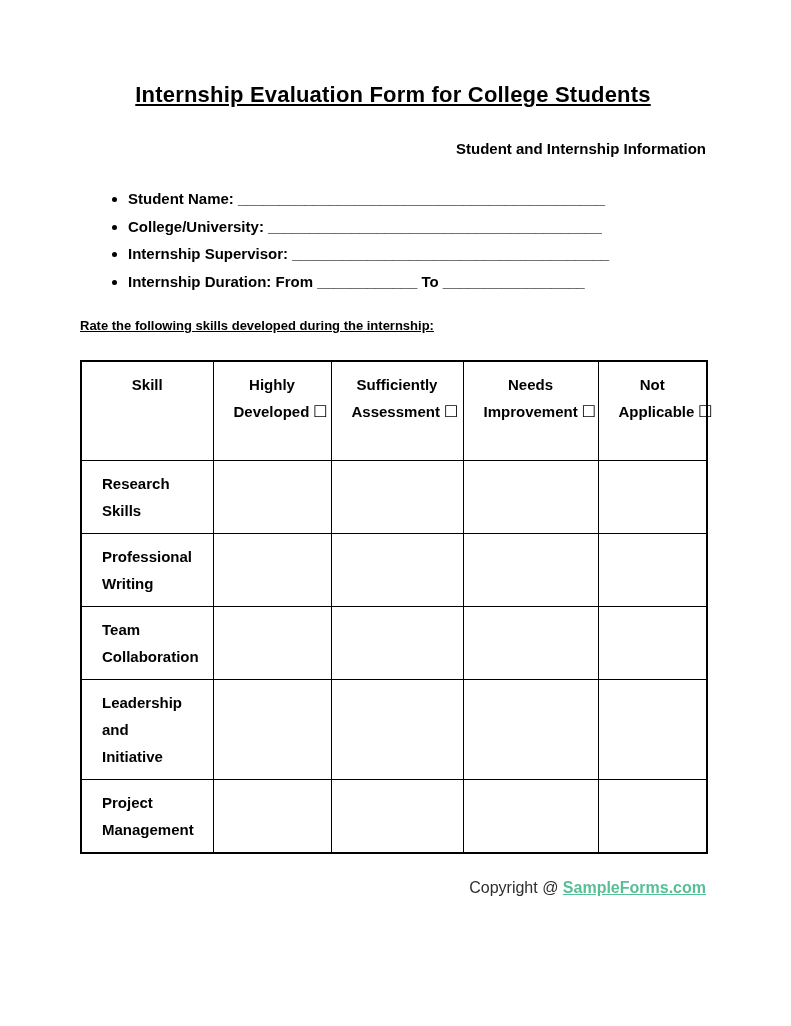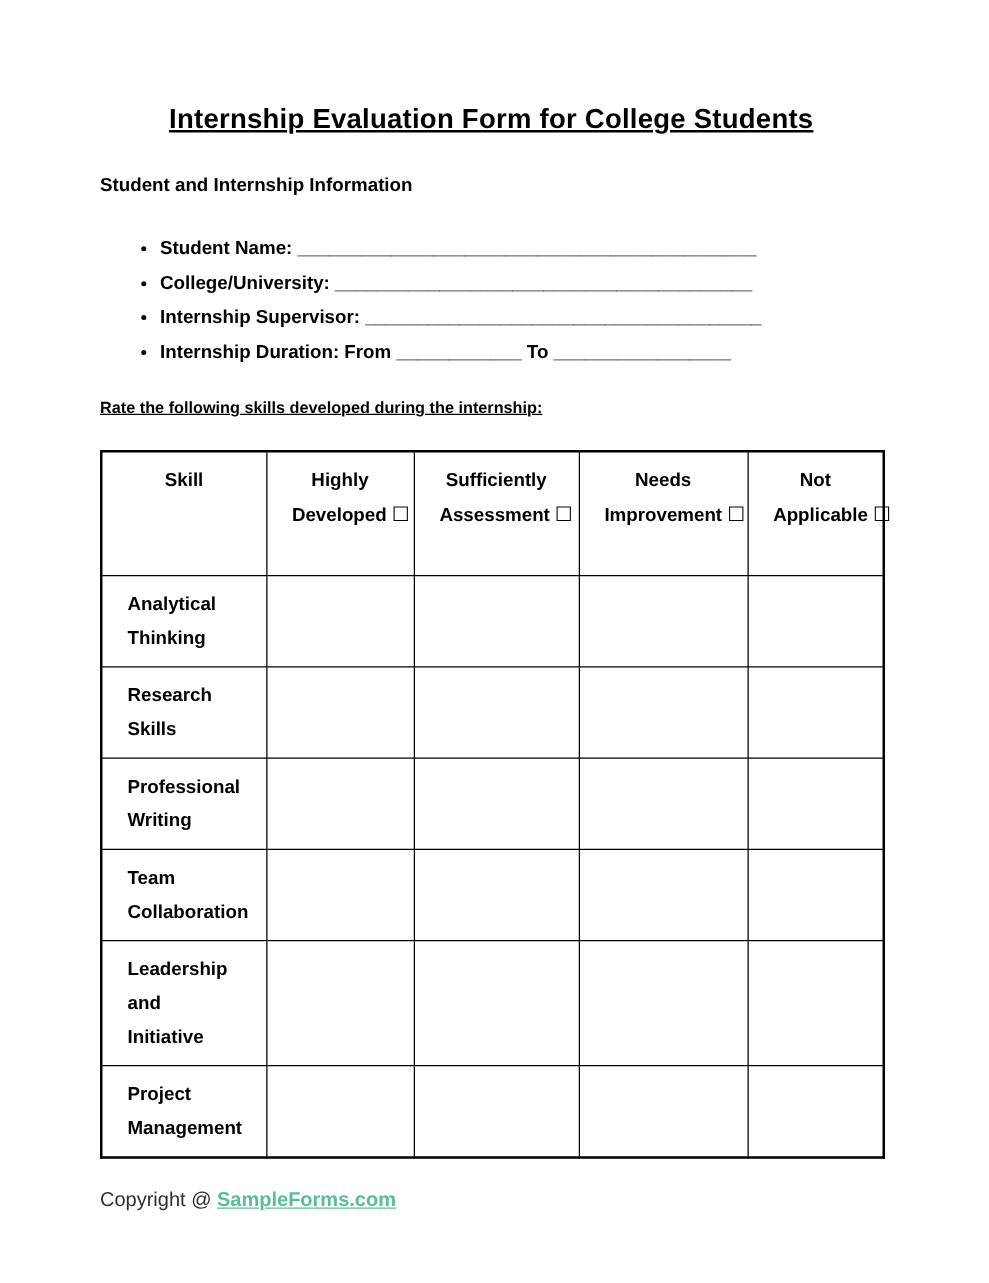--- a/index.html
+++ b/index.html
@@ -19,20 +19,21 @@
     text-align: center;
     text-decoration: underline;
     margin: 0 0 33px 0;
     letter-spacing: 0.2px;
   }
   .sec-heading {
     font-size: 15px;
     font-weight: bold;
     margin: 0;
     line-height: 16px;
+    text-align: right;
   }
   .info-list {
     list-style: disc;
     margin: 28px 0 23px 0;
     padding-left: 48px;
   }
   .info-list li {
     font-size: 15px;
     font-weight: bold;
     line-height: 27.5px;
@@ -66,21 +67,21 @@
   tr.row-short { height: 43px; }
   tr.row-last { height: 68px; }
   .checkbox {
     font-family: "DejaVu Sans", sans-serif;
     font-size: 16px;
     margin-left: 4px;
   }
   .footer {
     width: 626px;
     margin-top: 25px;
-    text-align: left;
+    text-align: right;
     font-size: 16px;
     color: #2d2d2d;
     font-weight: normal;
   }
   .footer .link {
     color: #57bf96;
     font-weight: bold;
     text-decoration: underline;
     cursor: pointer;
   }
@@ -129,27 +130,20 @@
     <thead>
       <tr class="hdr-row">
         <th><span>Skill</span></th>
         <th><span>Highly Developed</span><span class="checkbox">☐</span></th>
         <th><span>Sufficiently Assessment</span><span class="checkbox">☐</span></th>
         <th><span>Needs Improvement</span><span class="checkbox">☐</span></th>
         <th><span>Not Applicable</span><span class="checkbox">☐</span></th>
       </tr>
     </thead>
     <tbody>
-      <tr class="row-tall">
-        <td class="skill-name">Analytical Thinking</td>
-        <td></td>
-        <td></td>
-        <td></td>
-        <td></td>
-      </tr>
       <tr class="row-short">
         <td class="skill-name">Research Skills</td>
         <td></td>
         <td></td>
         <td></td>
         <td></td>
       </tr>
       <tr class="row-tall">
         <td class="skill-name">Professional Writing</td>
         <td></td>

